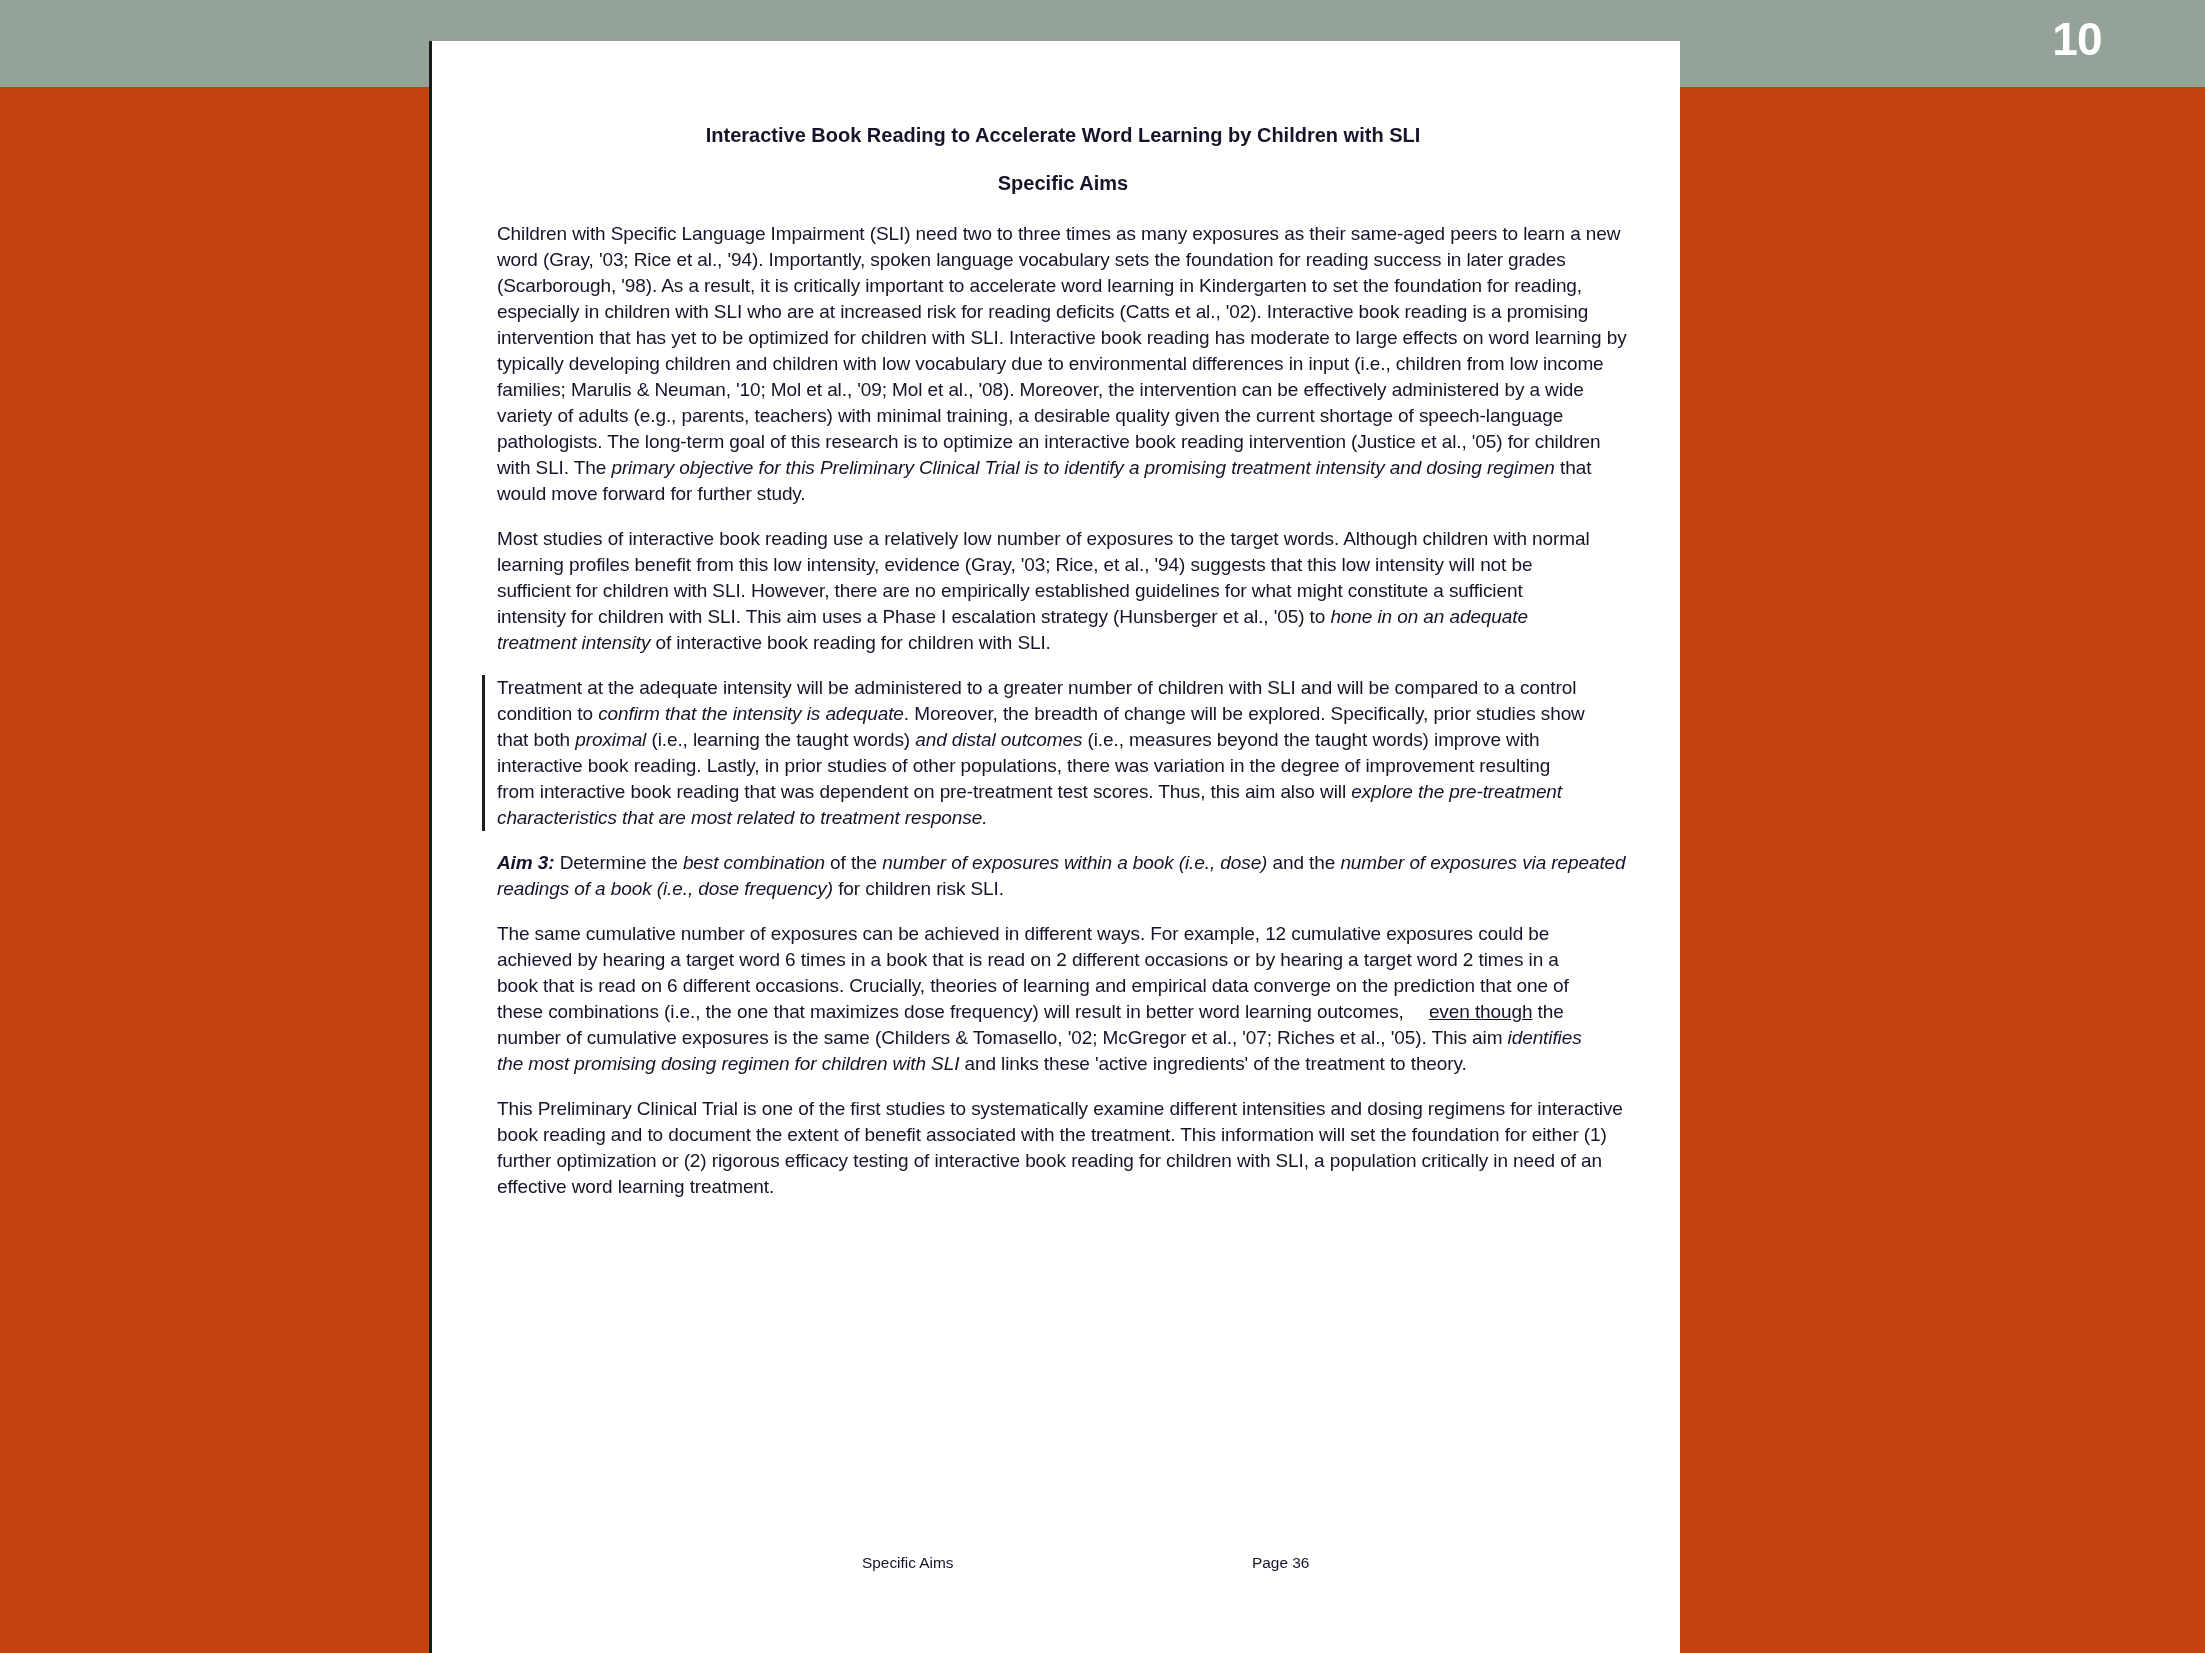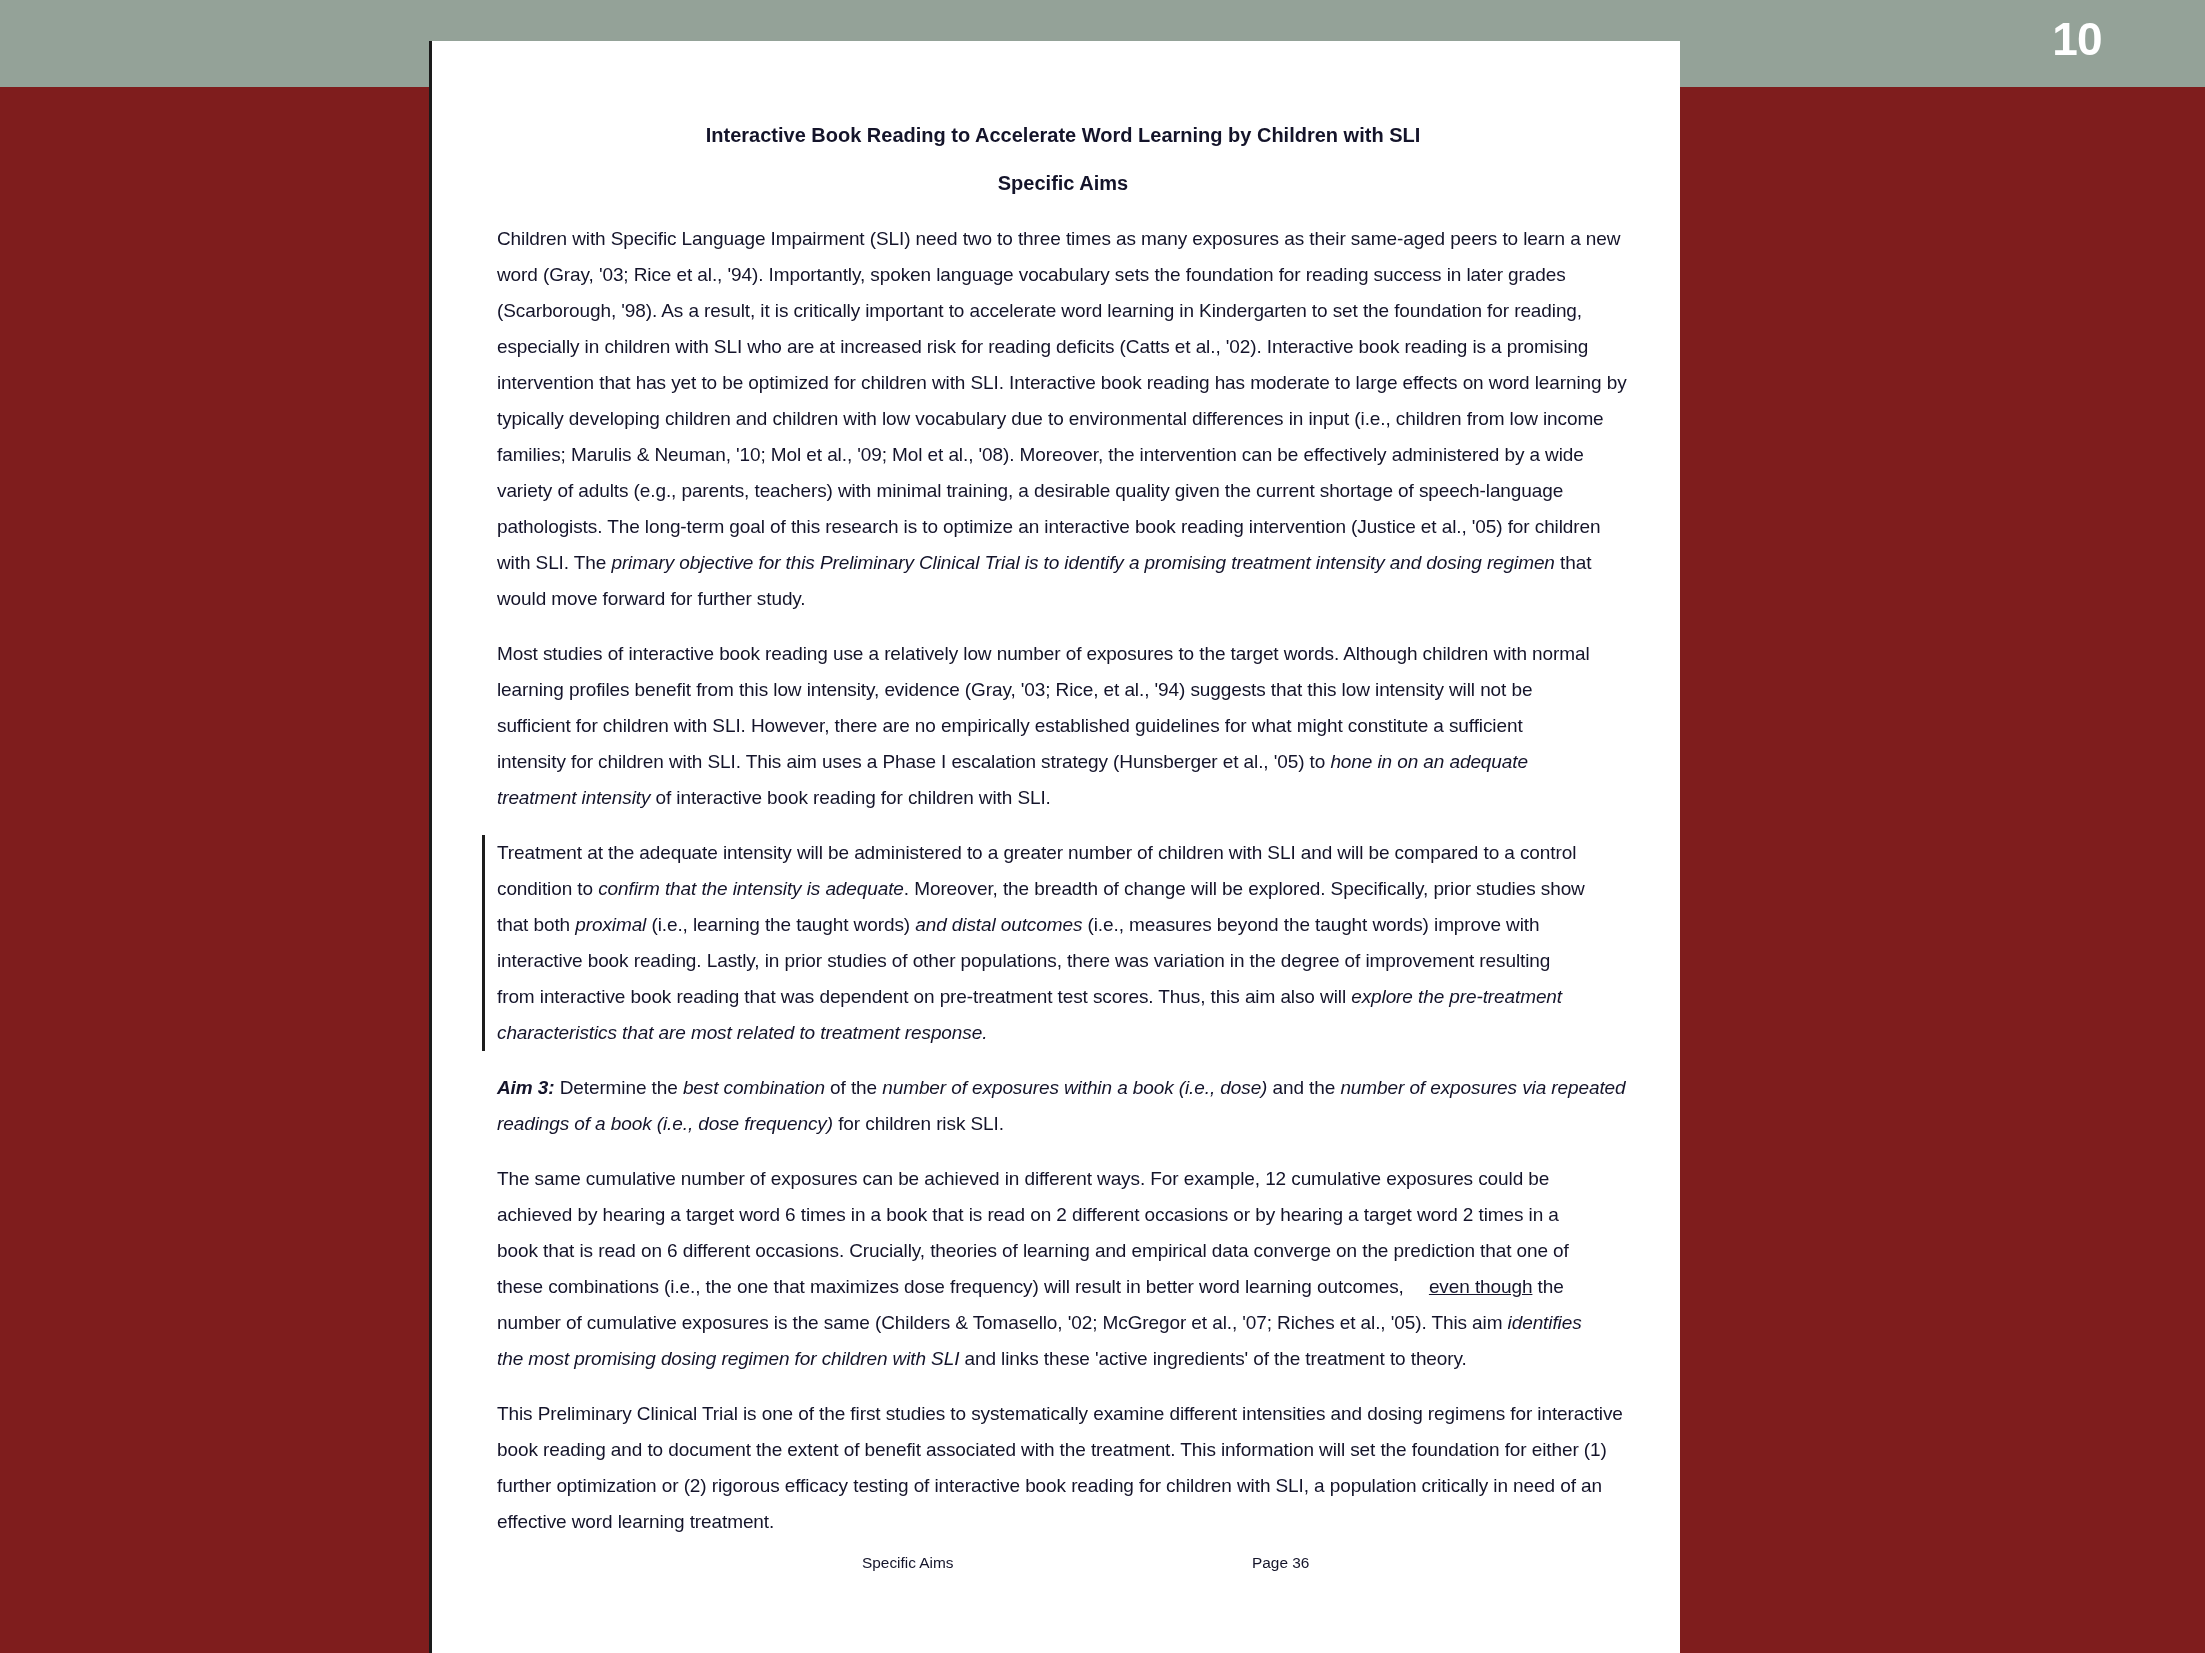--- a/index.html
+++ b/index.html
@@ -12,21 +12,21 @@
     background: #ffffff;
     font-family: "Liberation Sans", sans-serif;
     overflow: hidden;
     position: relative;
   }
 
   
   #slide-root {
     position: absolute;
     inset: 0;
-    background: #7f1d1d;
+    background: #c2410c;
   }
   #green-band {
     position: absolute;
     left: 0;
     top: 0;
     width: 2205px;
     height: 87px;
     background: #94a298;
   }
   #slide-number {
@@ -105,21 +105,21 @@
     text-align: center;
     font-size: 20px;
     font-weight: bold;
     color: #14142a;
     margin: 0 0 26.5px 0;
     line-height: 1.2;
   }
 
   p.para {
     font-size: 19px;
-    line-height: 36px;
+    line-height: 26px;
     color: #14142a;
     margin: 0 0 19px 0;
     text-align: left;
     letter-spacing: -0.1px;
   }
   p.para:last-child { margin-bottom: 0; }
 
   .indent {
     margin-left: 37px;
     width: calc(100% - 37px);

